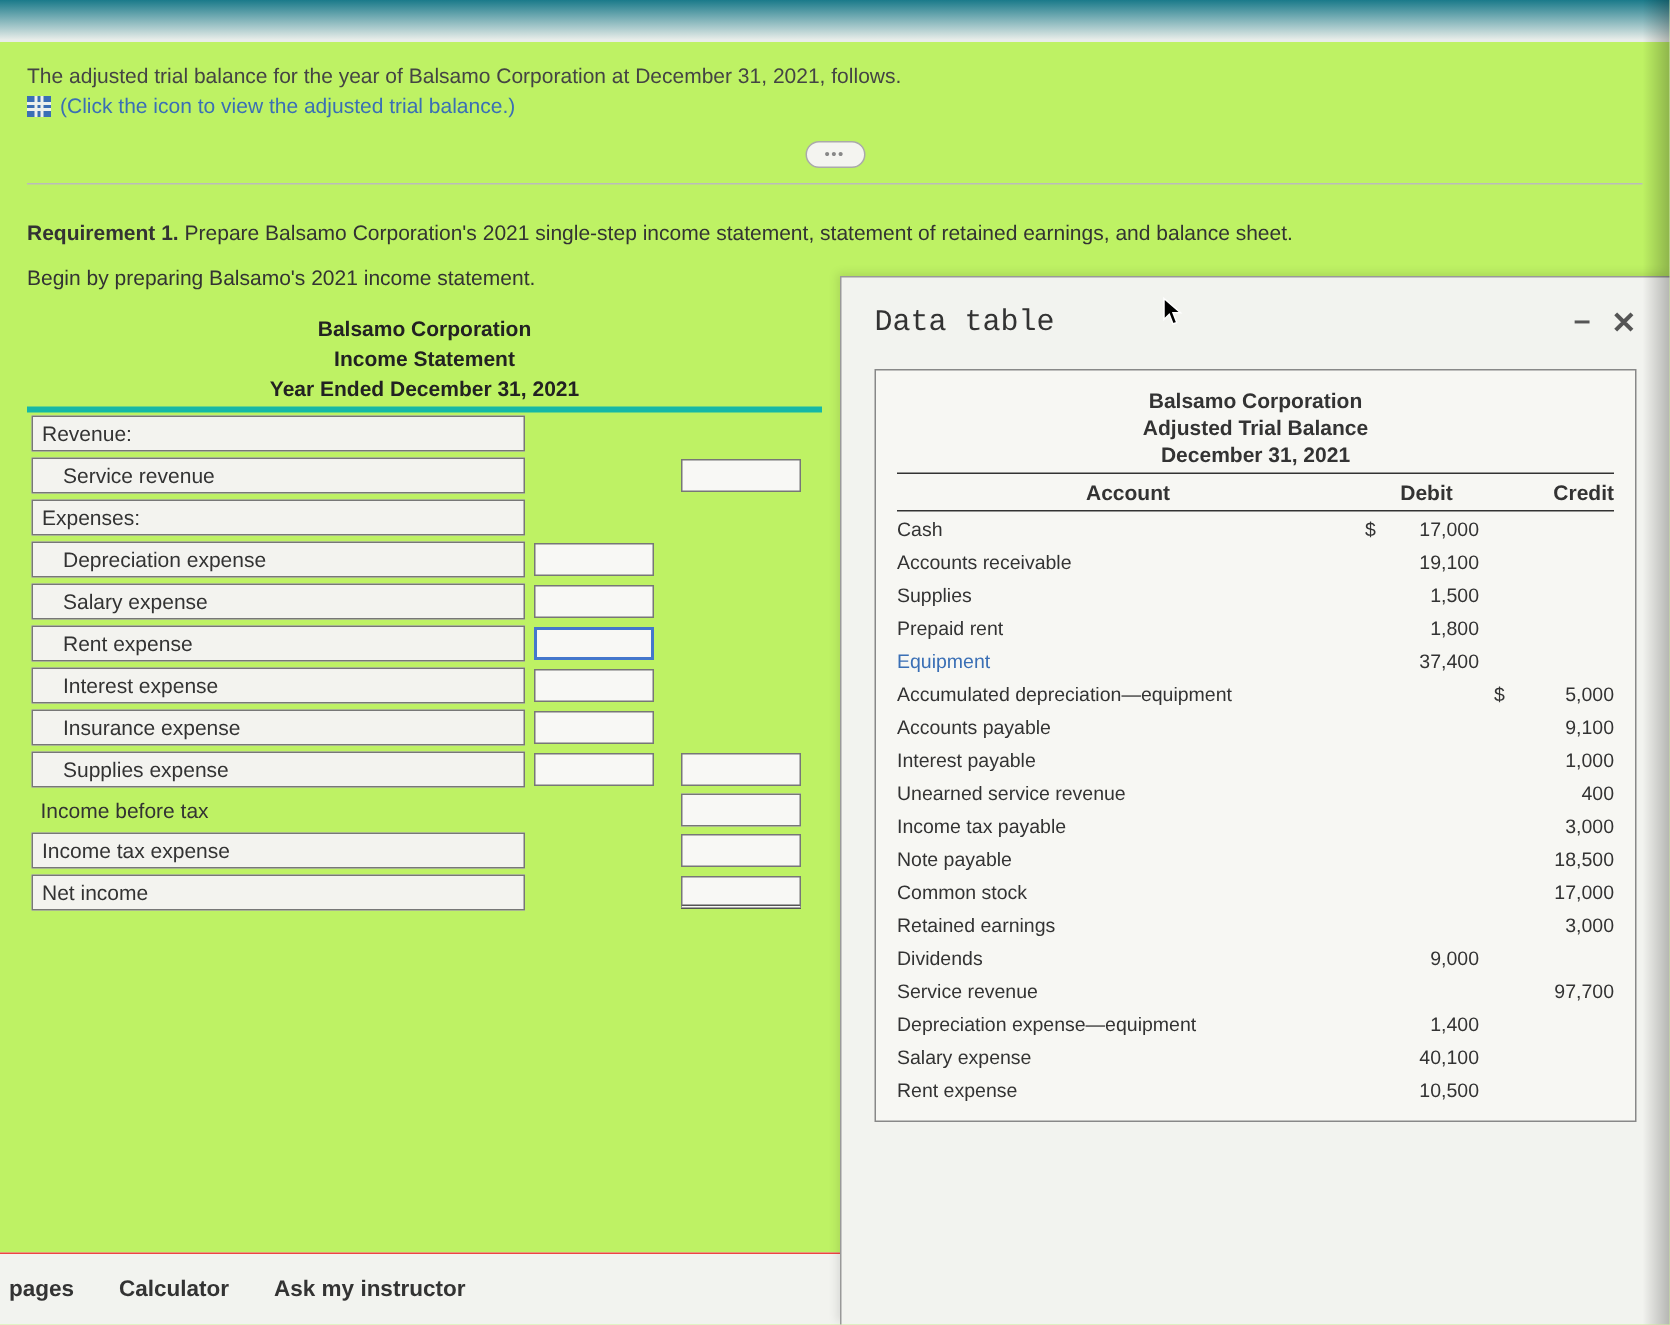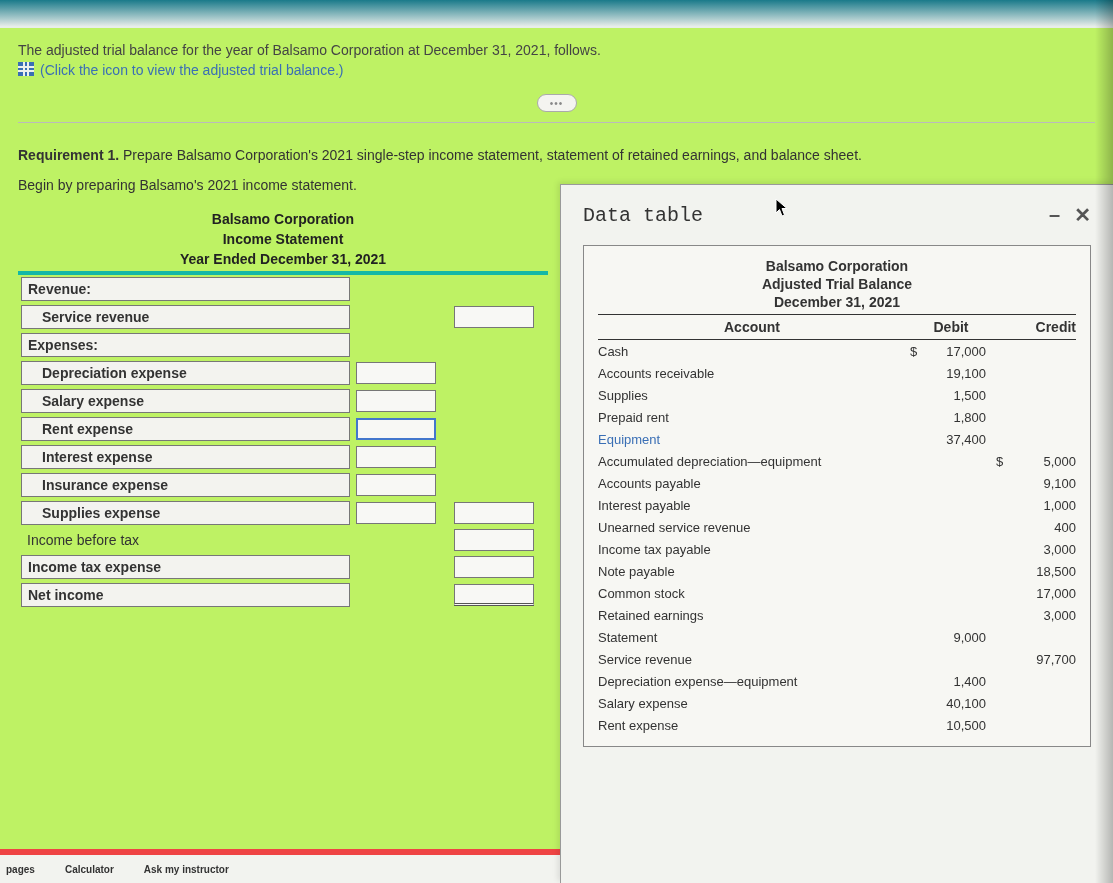--- a/index.html
+++ b/index.html
@@ -15,21 +15,21 @@
     overflow: hidden;
   }
   .content-area {
     position: absolute;
     top: 12px; left: 0; right: 0; bottom: 0;
     background: #bef264;
     padding: 14px 18px 0 18px;
     margin-top: 16px;
   }
   .intro { color: #444; margin-bottom: 4px; }
-  .link-row { display: flex; align-items: flex-start; gap: 6px; margin-bottom: 16px;}
+  .link-row { display: flex; align-items: flex-end; gap: 6px; margin-bottom: 16px;}
   .grid-icon {
     width: 16px; height: 14px;
     display: inline-block;
     background: #3a6fb5;
     position: relative;
   }
   .grid-icon::before, .grid-icon::after {
     content:""; position:absolute; background:#edf0ec;
   }
   .grid-icon::before { left:5px; top:0; width:2px; height:100%; box-shadow: 4px 0 0 #edf0ec;}
@@ -45,21 +45,21 @@
   .req b { font-weight: bold; }
   .begin { margin-bottom: 18px; }
   .statement-wrap { width: 530px; }
   .stmt-header { text-align:center; font-weight:bold; color:#222; }
   .stmt-header div { margin-bottom: 4px; }
   .stmt-header .underline { border-bottom: 4px solid #14b8a6; padding-bottom: 4px; margin-bottom:0;}
   table.stmt { border-collapse: collapse; width: 100%; }
   table.stmt td { padding: 2px 3px; vertical-align: middle; height: 26px;}
   .lbl-box {
     border: 1px solid #777; background: #f3f3ef; height: 24px; padding: 2px 6px;
-    display: flex; align-items: center; font-weight: bold;
+    display: flex; align-items: center;
   }
   .lbl-box.indent { padding-left: 20px; }
   .val-box {
     border: 1px solid #777; background: #f8f8f5; height: 22px; width: 80px;
   }
   .val-box.active { border: 2px solid #4477cc; }
   .plain-lbl { padding-left: 6px; }
 
   
   .modal {
@@ -92,25 +92,25 @@
   .dt-row .deb { width:90px; text-align:right; padding-right:10px;}
   .dt-row .deb .cur { float:left; padding-left:4px;}
   .dt-row .cre { width:80px; text-align:right; }
   .dt-row .cre .cur { float:left; }
 
   .cursor {
     position:absolute; top: 198px; left: 775px;
     width: 14px; height: 20px; pointer-events:none;
   }
   .footer {
-    position:absolute; left:0; bottom:0; height:34px; width:560px;
+    position:absolute; left:0; bottom:0; height:48px; width:560px;
     background:#f2f3ef;
     display:flex; align-items:center; gap: 30px; padding-left: 6px;
-    font-size: 10px; font-weight: bold; color:#333;
-    border-top: 6px solid #ef4444;
+    font-size: 15px; font-weight: bold; color:#333;
+    border-top: 1px solid #ef4444;
   }
   .right-notch {
     position:absolute; right:0; top:0; width:18px; height:100%;
     background: linear-gradient(90deg, transparent, rgba(0,0,0,0.25));
     pointer-events:none;
   }
 </style>
 </head>
 <body>
 
@@ -334,21 +334,21 @@
           <div class="acct">Common stock</div>
           <div class="deb"></div>
           <div class="cre">17,000</div>
         </div>
         <div class="dt-row">
           <div class="acct">Retained earnings</div>
           <div class="deb"></div>
           <div class="cre">3,000</div>
         </div>
         <div class="dt-row">
-          <div class="acct">Statement</div>
+          <div class="acct">Dividends</div>
           <div class="deb">9,000</div>
           <div class="cre"></div>
         </div>
         <div class="dt-row">
           <div class="acct">Service revenue</div>
           <div class="deb"></div>
           <div class="cre">97,700</div>
         </div>
         <div class="dt-row">
           <div class="acct">Depreciation expense—equipment</div>

